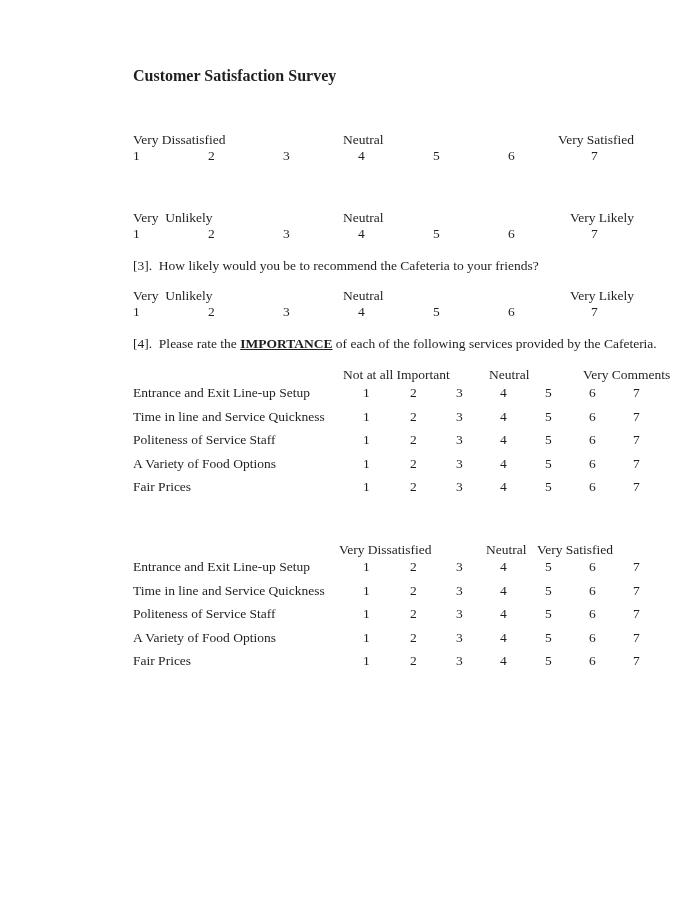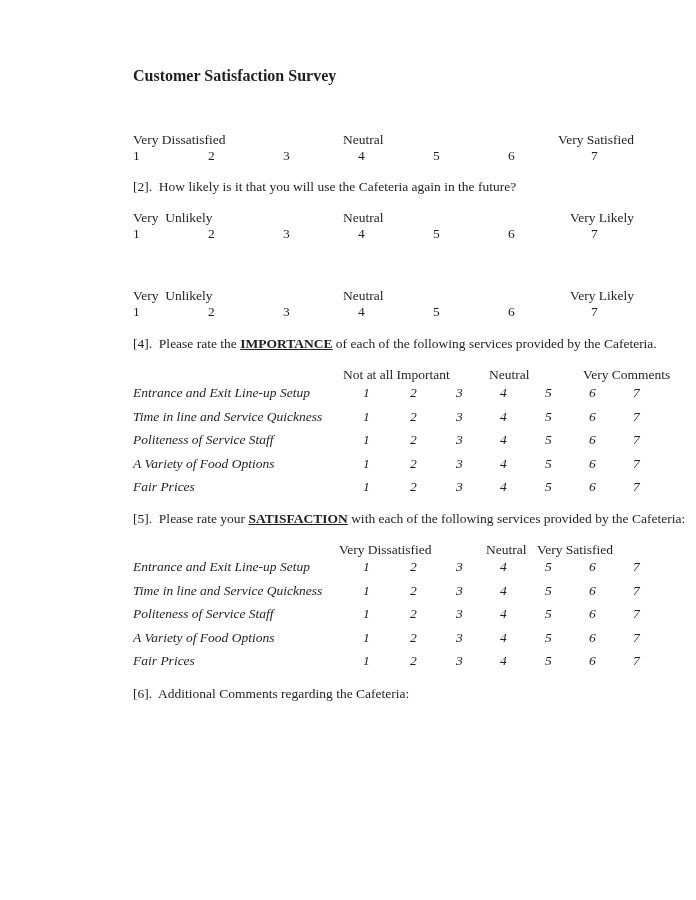--- a/index.html
+++ b/index.html
@@ -25,21 +25,21 @@
   .scale{width:501px;height:16px;line-height:16px;}
   .scale span{position:absolute;top:0;white-space:pre;}
   .scale .sl{left:0;}
   .scale .sc{left:210px;}
   .scale .sr{right:0;}
   .c0{left:0;}.c1{left:75px;}.c2{left:150px;}.c3{left:225px;}
   .c4{left:300px;}.c5{left:375px;}.c6{left:458px;}
   
   .thead{width:560px;height:16px;line-height:16px;}
   .thead span{position:absolute;top:0;white-space:pre;}
-  .trows{width:560px;font-style:italic;}
+  .trows{width:560px;}
   .trow{position:relative;height:23.5px;line-height:16px;}
   .rlabel{white-space:pre;}
   .rnums{position:absolute;left:0;top:0;width:100%;height:100%;}
   .rnums span{position:absolute;top:0;}
   .t0{left:230px;}.t1{left:277px;}.t2{left:323px;}.t3{left:367px;}
   .t4{left:412px;}.t5{left:456px;}.t6{left:500px;}
 </style>
 </head>
 <body>
 
@@ -55,36 +55,36 @@
   <div class="abs scale" style="top:148px">
       <span class="c0">1</span>
       <span class="c1">2</span>
       <span class="c2">3</span>
       <span class="c3">4</span>
       <span class="c4">5</span>
       <span class="c5">6</span>
       <span class="c6">7</span>
     </div>
 
-  <p class="abs q" style="top:178px">[2].  How likely is it that you will use the Cafeteria again in the future?</p>
   <div class="abs scale" style="top:210px">
     <span class="sl">Very  Unlikely</span>
     <span class="sc">Neutral</span>
     <span class="sr">Very Likely</span>
   </div>
   <div class="abs scale" style="top:226px">
       <span class="c0">1</span>
       <span class="c1">2</span>
       <span class="c2">3</span>
       <span class="c3">4</span>
       <span class="c4">5</span>
       <span class="c5">6</span>
       <span class="c6">7</span>
     </div>
 
+  <p class="abs q" style="top:257px">[3].  How likely would you be to recommend the Cafeteria to your friends?</p>
   <div class="abs scale" style="top:288px">
     <span class="sl">Very  Unlikely</span>
     <span class="sc">Neutral</span>
     <span class="sr">Very Likely</span>
   </div>
   <div class="abs scale" style="top:304px">
       <span class="c0">1</span>
       <span class="c1">2</span>
       <span class="c2">3</span>
       <span class="c3">4</span>
@@ -155,21 +155,20 @@
           <span class="t1">2</span>
           <span class="t2">3</span>
           <span class="t3">4</span>
           <span class="t4">5</span>
           <span class="t5">6</span>
           <span class="t6">7</span>
         </span>
     </div>
   </div>
 
-  <p class="abs q" style="top:510px"><span>[5].  Please rate your </span><span class="emph">SATISFACTION</span><span> with each of the following services provided by the Cafeteria:</span></p>
   <div class="abs thead" style="top:542px">
     <span style="left:206px">Very Dissatisfied</span>
     <span style="left:353px">Neutral</span>
     <span style="left:404px">Very Satisfied</span>
   </div>
   <div class="abs trows" style="top:559px">
     <div class="trow">
       <span class="rlabel">Entrance and Exit Line-up Setup</span>
       <span class="rnums">
           <span class="t0">1</span>
@@ -224,15 +223,14 @@
           <span class="t1">2</span>
           <span class="t2">3</span>
           <span class="t3">4</span>
           <span class="t4">5</span>
           <span class="t5">6</span>
           <span class="t6">7</span>
         </span>
     </div>
   </div>
 
-  <p class="abs q" style="top:685px">[6].  Additional Comments regarding the Cafeteria:</p>
 
 </div>
 
 </body></html>

